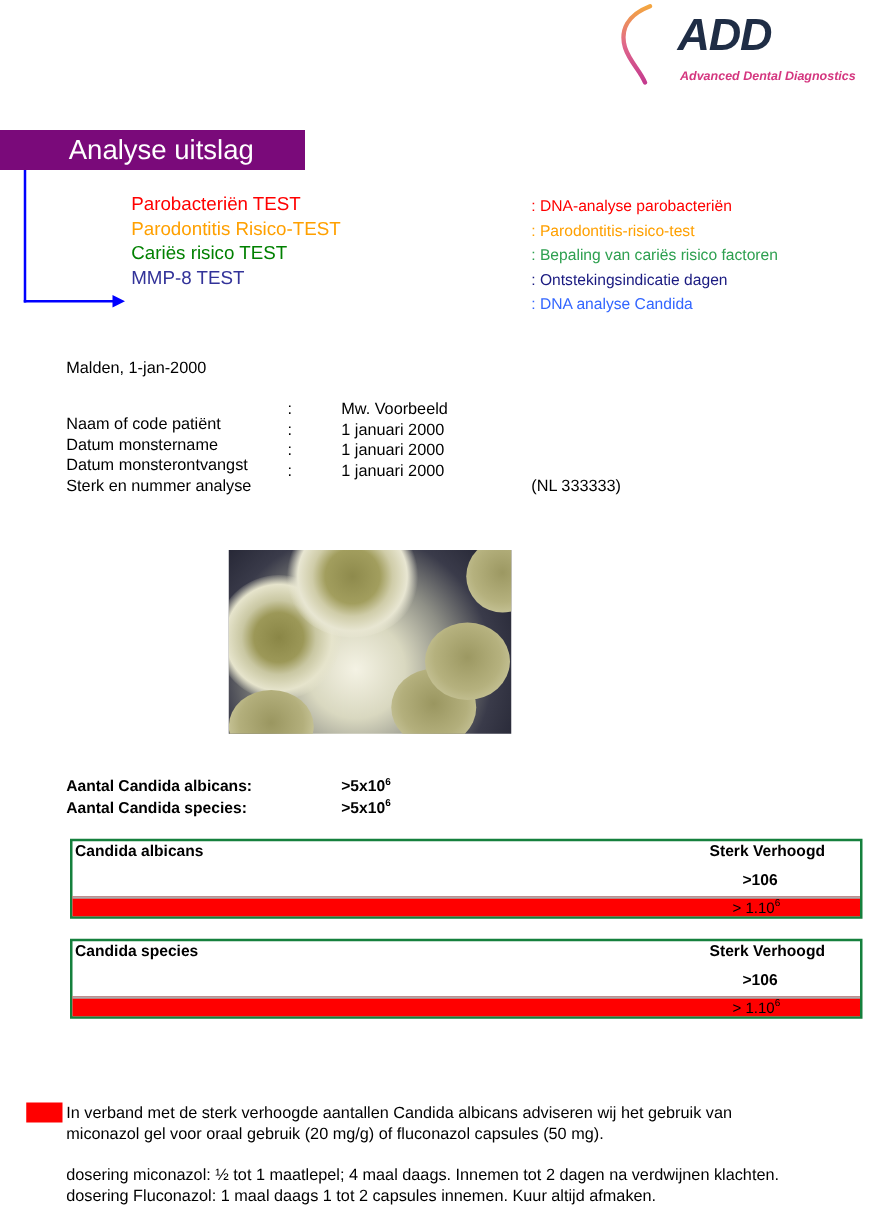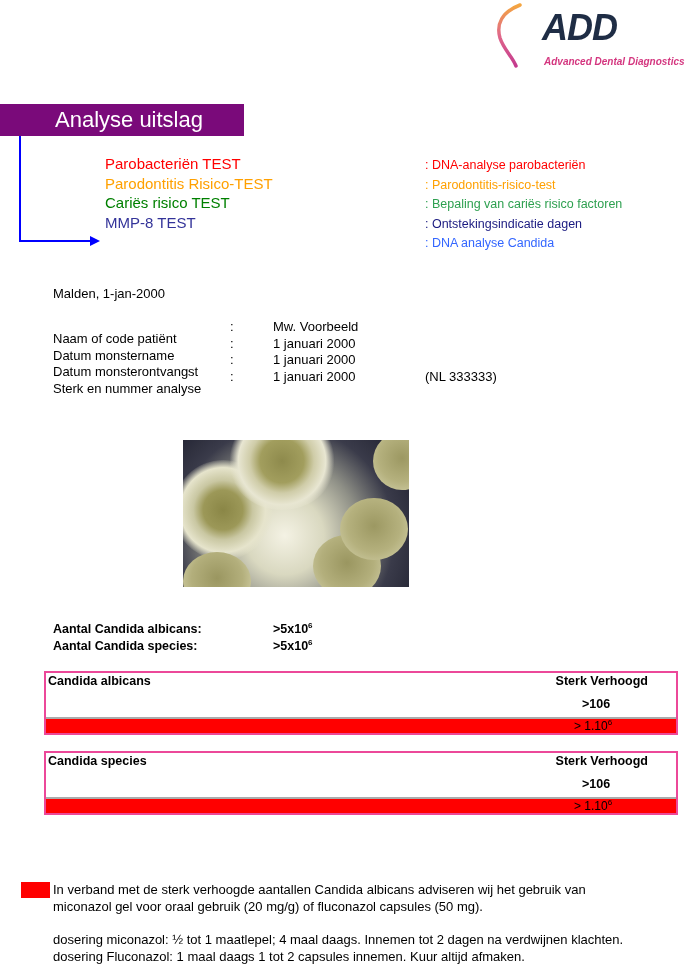--- a/index.html
+++ b/index.html
@@ -27,35 +27,35 @@
   .test-desc-list { position: absolute; left: 425px; top: 156px; }
   .desc-row { height: 19.5px; font-size: 12.5px; line-height: 19.5px; white-space: nowrap; }
 
   
   .place-date { position: absolute; left: 53px; top: 286px; font-size: 13px; }
   .info { position: absolute; left: 53px; top: 319px; font-size: 13px; }
   .info-row { position: relative; height: 16.5px; line-height: 16.5px; white-space: nowrap; }
   .info-label { position: absolute; left: 0; margin-top: 12px; }
   .info-colon { position: absolute; left: 177px; }
   .info-value { position: absolute; left: 220px; }
-  .info-extra { position: absolute; left: 372px; }
+  .info-extra { position: absolute; left: 372px; margin-top: 12px; }
 
   
   .photo { position: absolute; left: 183px; top: 440px; width: 226px; height: 147px; overflow: hidden;
     background: radial-gradient(circle at 45% 65%, #f4f2e4 0%, #d9d8c0 25%, #8e8f86 48%, #3a3b4a 70%, #1c1d2b 100%); }
   .colony { position: absolute; border-radius: 50%; }
 
   
   .counts { position: absolute; left: 53px; top: 621px; font-size: 12.5px; font-weight: bold; }
   .count-row { position: relative; height: 17px; line-height: 17px; white-space: nowrap; }
   .count-value { position: absolute; left: 220px; }
   sup { font-size: 8px; vertical-align: 5px; line-height: 0; }
 
   
-  .result-box { position: absolute; left: 44px; width: 634px; height: 64px; border: 2px solid #ec4899; background: #fff; }
+  .result-box { position: absolute; left: 56px; width: 634px; height: 64px; border: 2px solid #15803d; background: #fff; }
   .rb-name { position: absolute; left: 2px; top: 1px; font-size: 12.5px; font-weight: bold; white-space: nowrap; }
   .rb-status { position: absolute; right: 28px; top: 1px; font-size: 12.5px; font-weight: bold; white-space: nowrap; }
   .rb-ref { position: absolute; left: 536px; top: 24px; font-size: 12.5px; font-weight: bold; }
   .rb-bar { position: absolute; left: 0; top: 44px; width: 630px; height: 16px; background: #ff0000; border-top: 2px solid #ababab; }
   .rb-bar-text { position: absolute; left: 528px; top: 0px; font-size: 12px; line-height: 15px; color: #000; white-space: nowrap; }
 
   
   .advice-marker { position: absolute; left: 21px; top: 882px; width: 29px; height: 16px; background: #ff0000; }
   .advice { position: absolute; left: 53px; top: 881px; font-size: 13px; line-height: 17px; width: 620px; }
   .advice p { margin: 0; white-space: nowrap; }

